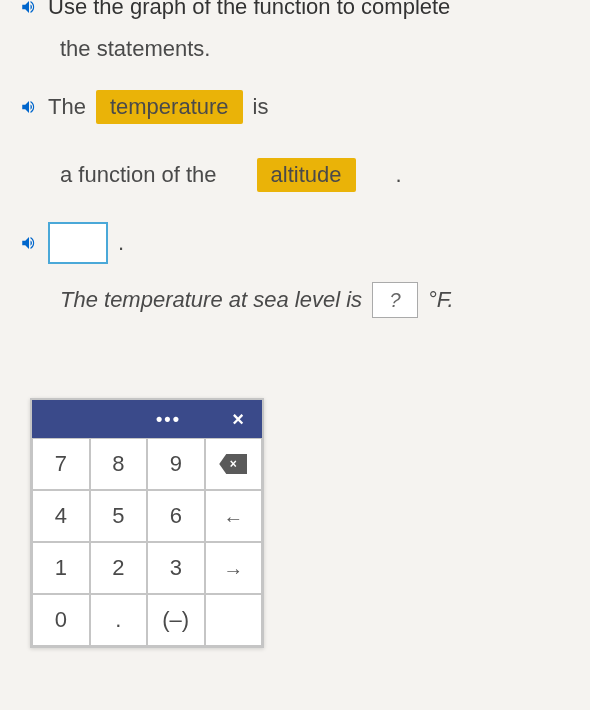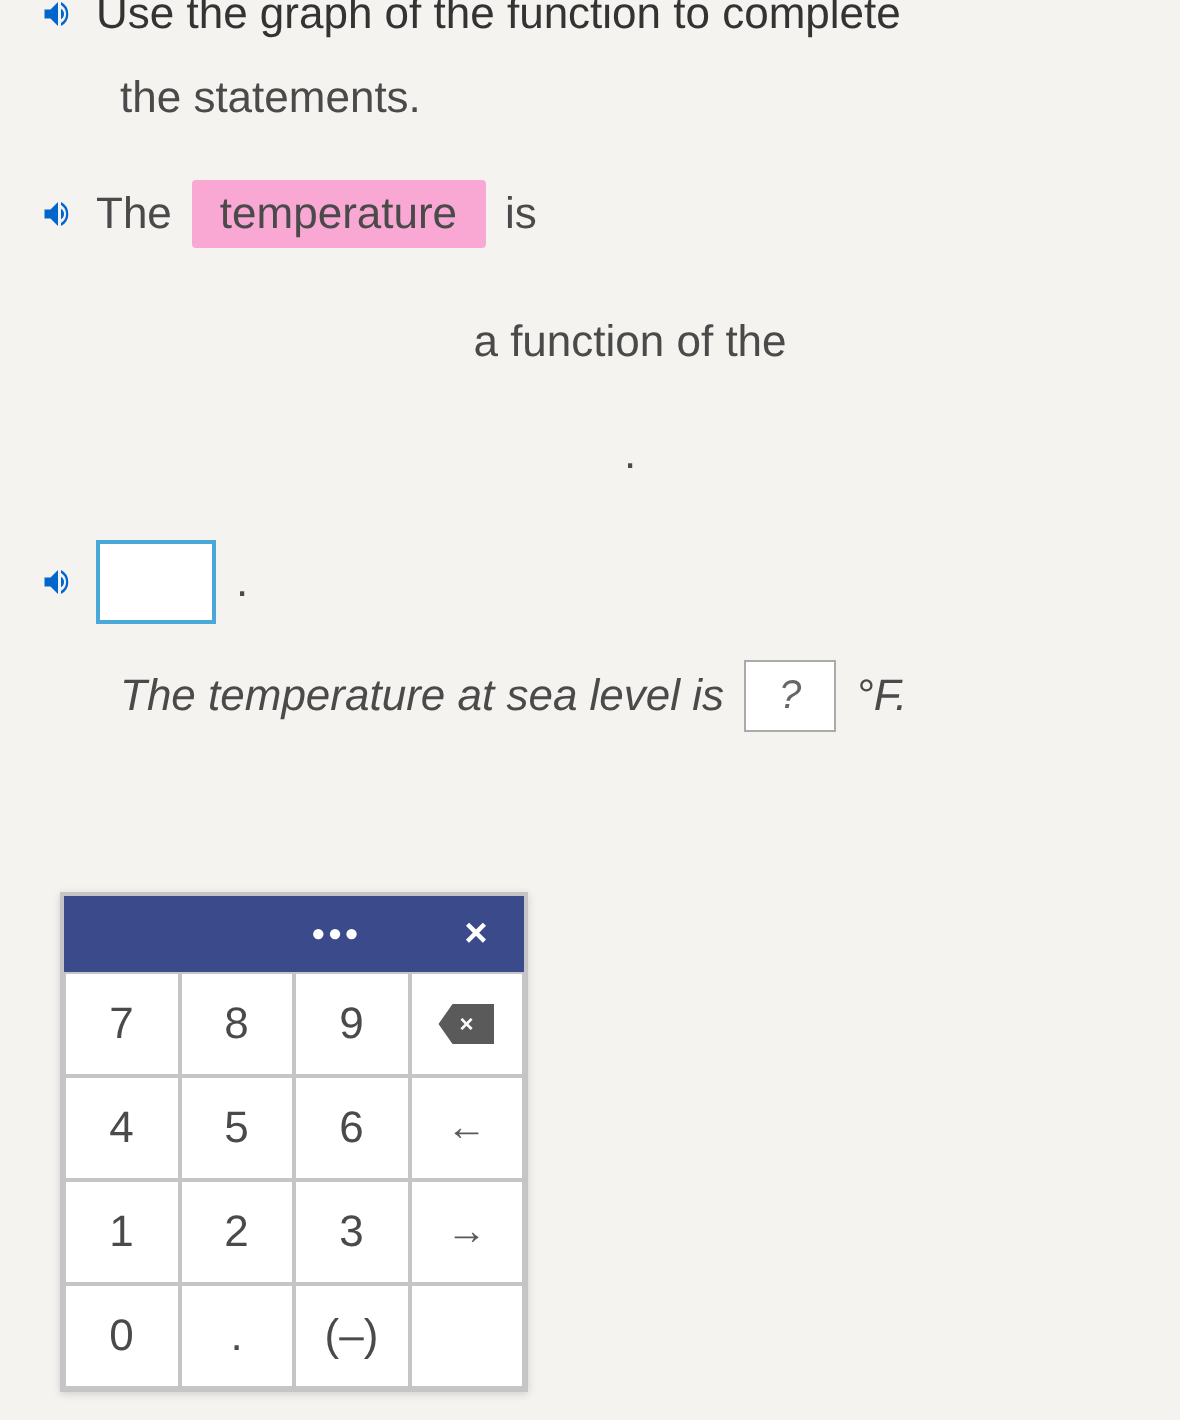--- a/index.html
+++ b/index.html
@@ -25,21 +25,21 @@
       width: 18px;
       height: 18px;
       display: inline-flex;
       align-items: center;
       justify-content: center;
       color: #0066cc;
       flex-shrink: 0;
     }
     .indent { margin-left: 40px; }
     .blank-filled {
-      background: #f9a8d4;
+      background: #eab308;
       padding: 4px 14px;
       border-radius: 2px;
     }
     .blank-box {
       display: inline-block;
       width: 60px;
       height: 42px;
       border: 2px solid #4aa8d8;
       background: #fff;
       vertical-align: middle;
@@ -125,23 +125,24 @@
   <div class="line">
     <span class="sound-icon">
       <svg viewBox="0 0 24 24" width="18" height="18" fill="#0066cc">
           <path d="M3 9v6h4l5 5V4L7 9H3zm13 3a4 4 0 0 0-2-3.5v7A4 4 0 0 0 16 12zm-2-8v2a7 7 0 0 1 0 12v2a9 9 0 0 0 0-16z"></path>
         </svg>
     </span>
     <span>The</span>
     <span class="blank-filled">temperature</span>
     <span>is</span>
   </div>
-  <div class="line indent" style="margin-top:34px;flex-direction:column;">
+  <div class="line indent" style="margin-top:34px;">
     <span>a function of the</span>
     <span style="width:20px"></span>
+    <span class="blank-filled">altitude</span>
     <span style="width:20px"></span>
     <span>.</span>
   </div>
 </div>
 
 <div class="section2">
   <div class="line">
     <span class="sound-icon">
       <svg viewBox="0 0 24 24" width="18" height="18" fill="#0066cc">
           <path d="M3 9v6h4l5 5V4L7 9H3zm13 3a4 4 0 0 0-2-3.5v7A4 4 0 0 0 16 12zm-2-8v2a7 7 0 0 1 0 12v2a9 9 0 0 0 0-16z"></path>

